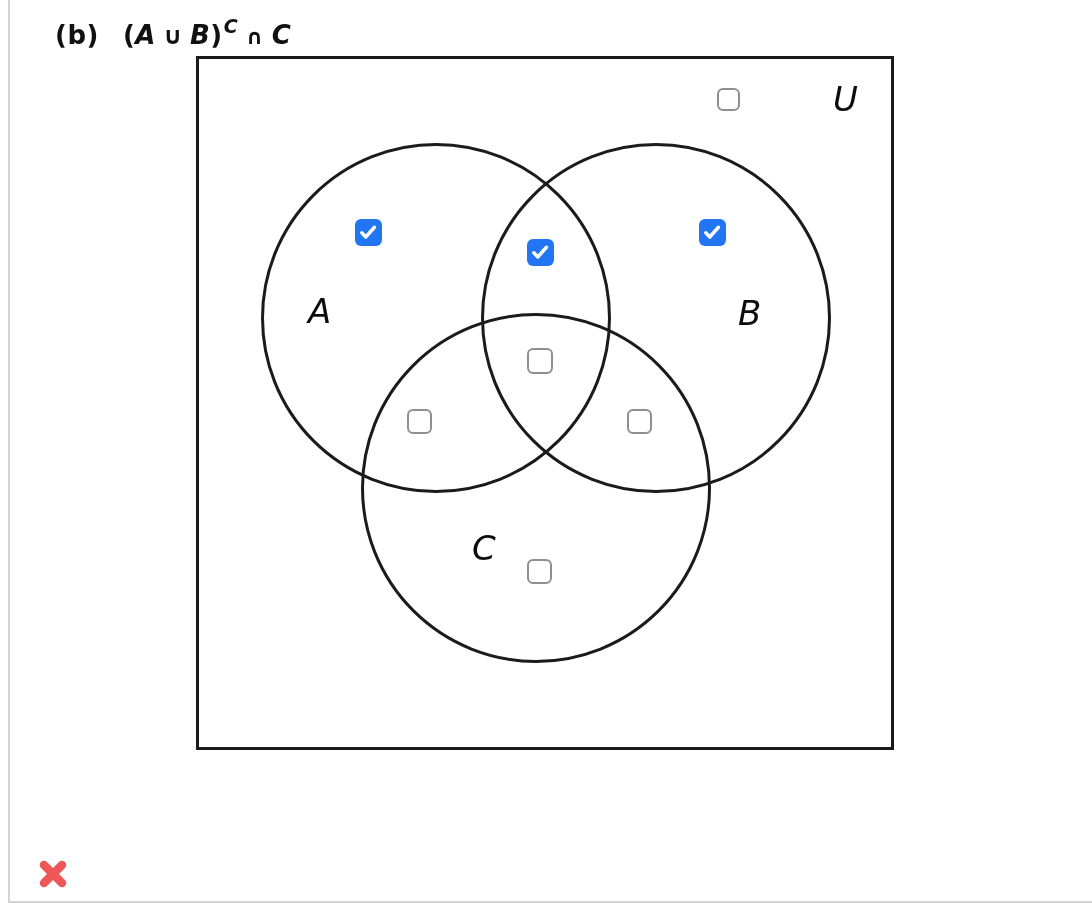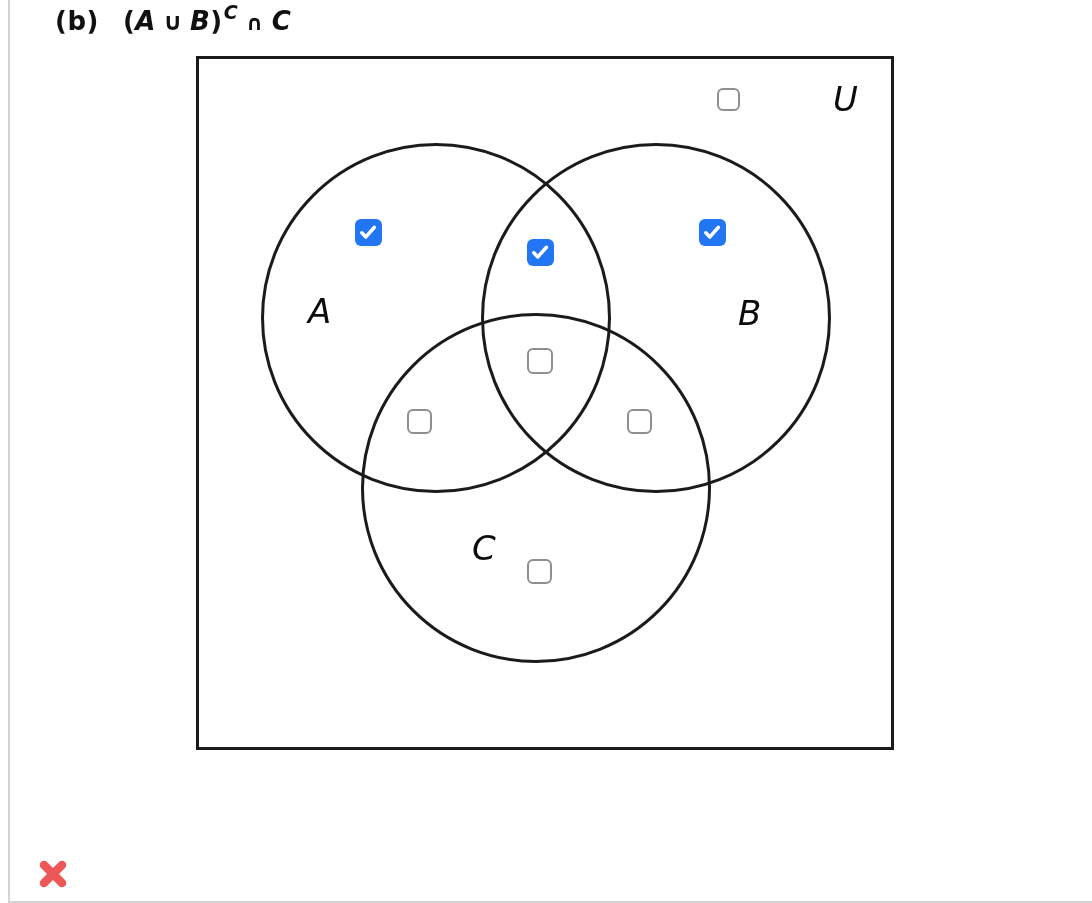--- a/index.html
+++ b/index.html
@@ -20,21 +20,21 @@
   }
   .divider-h {
     position: absolute;
     left: 8px; bottom: 0;
     width: 1084px; height: 2px;
     background: var(--page-divider, #d4d4d4);
   }
   
   .problem-header {
     position: absolute;
-    left: 55px; top: 6px;
+    left: 55px; top: 20px;
     font-size: 26px;
     font-weight: 600;
     letter-spacing: 0.5px;
     white-space: nowrap;
   }
   .formula { margin-left: 24px; }
   .it { font-style: oblique; }
   .op { margin: 0 7px; font-size: 24px; }
   .op.small { font-size: 21px; margin: 0 8px; }
   .sup {

